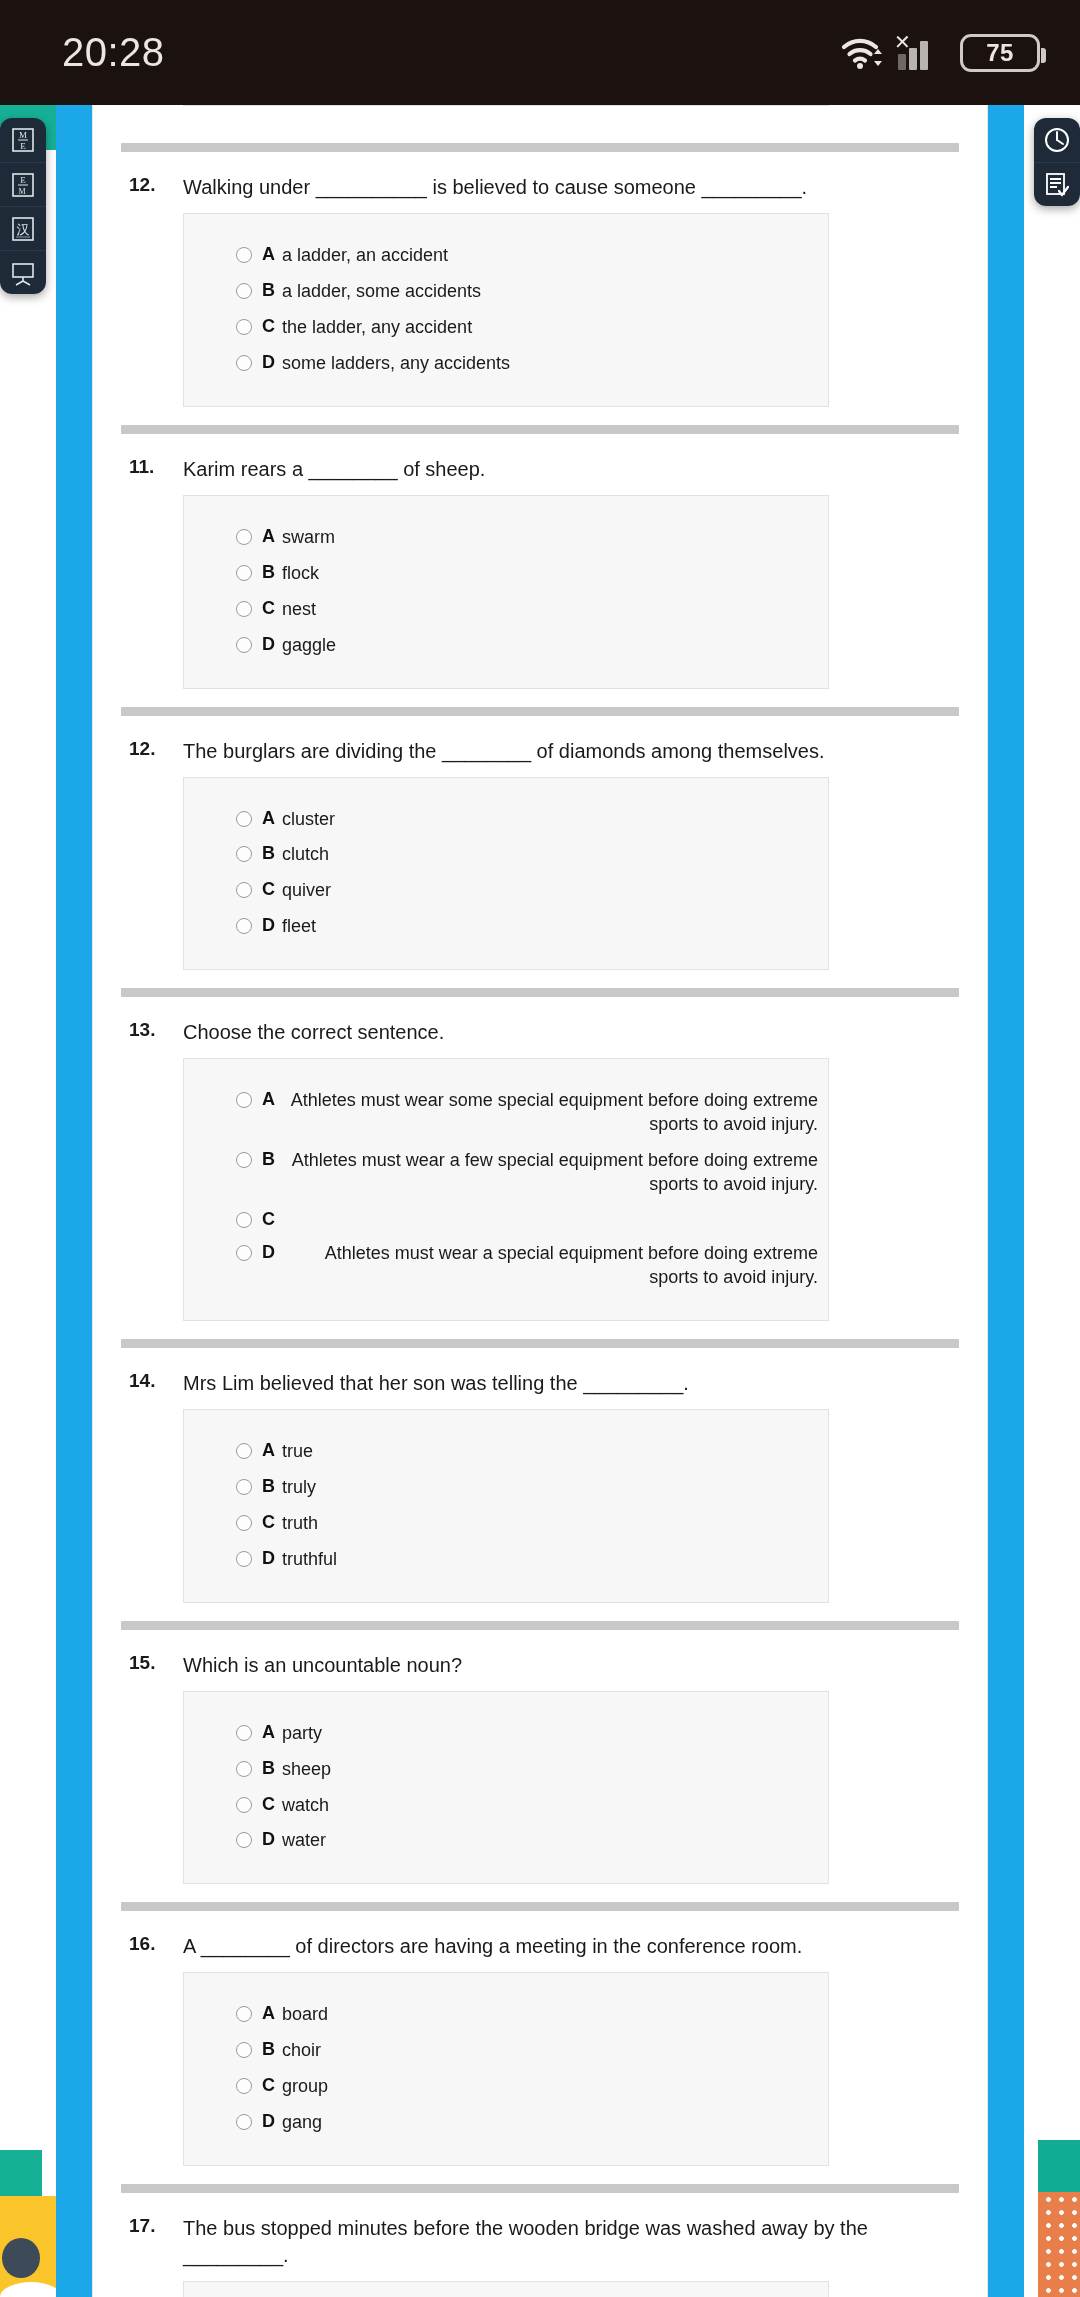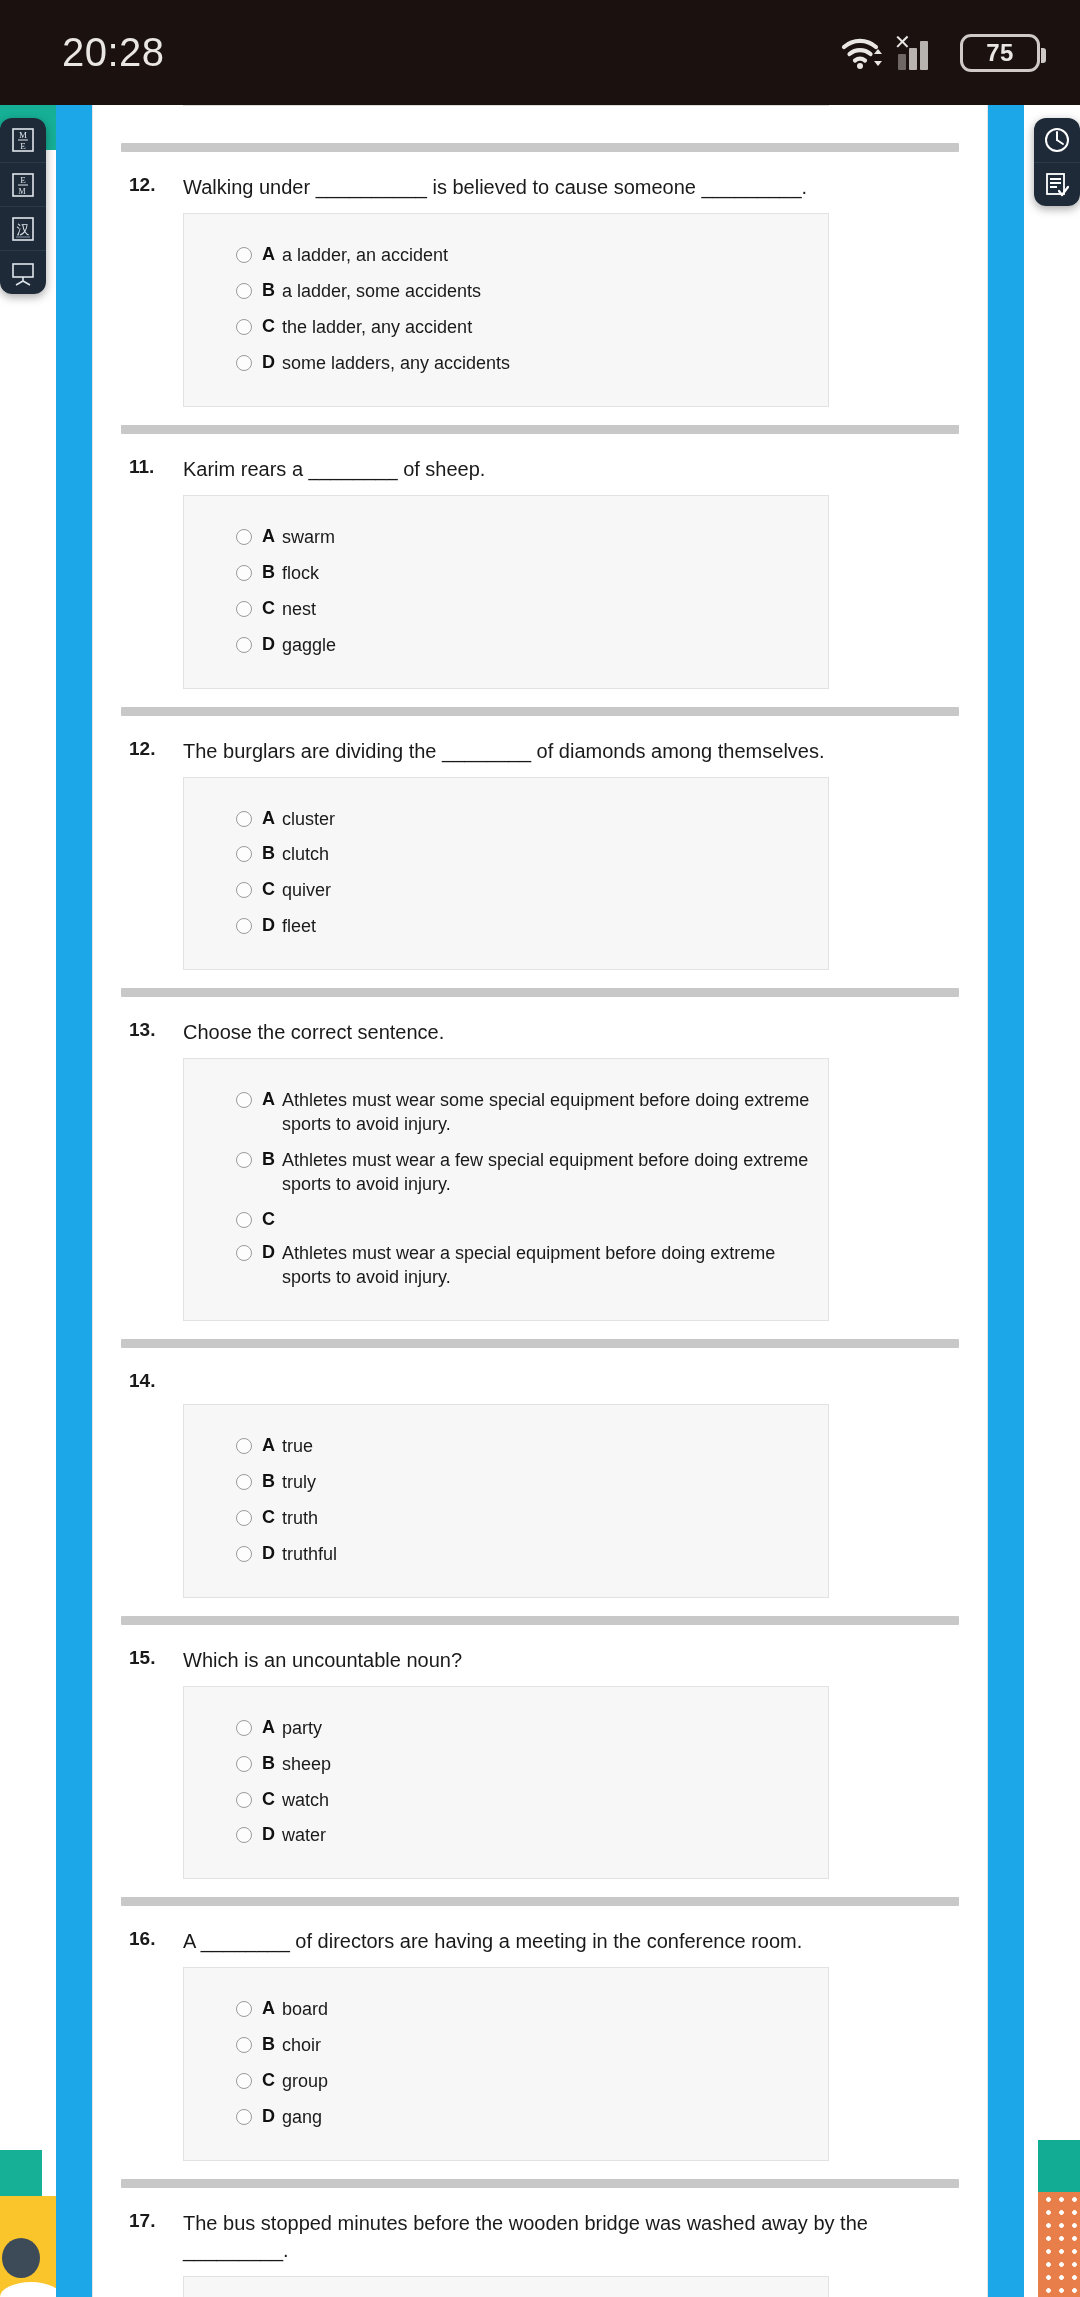--- a/index.html
+++ b/index.html
@@ -81,21 +81,21 @@
     margin-left:62px; margin-right:130px;
     background:#f7f7f7; border:1px solid #e2e2e2;
     padding:24px 10px 24px 0;
   }
   .opt-row { display:flex; align-items:flex-start; gap:0; padding:6px 0 6px 52px; }
   .radio {
     flex:0 0 16px; width:16px; height:16px; border:1.6px solid #9b9b9b;
     border-radius:50%; background:#fdfdfd; margin-top:3px;
   }
   .opt-letter { flex:0 0 26px; font-size:18px; font-weight:700; color:#111; padding-left:10px; }
-  .opt-text   { font-size:18px; color:#1a1a1a; line-height:1.33; padding-left:4px; }
+  .opt-text   { font-size:18px; color:#1a1a1a; line-height:1.33; padding-left:4px;text-align:right; }
 
   
   .stub { height:20px; }
   .stub-line { margin-left:62px; margin-right:130px; border-top:1px solid #dcdcdc; }
 </style>
 </head>
 <body>
 
 <div class="bg-decor">
   <div class="decor-left-teal"></div>
@@ -312,20 +312,21 @@
             <span class="radio"></span>
             <span class="opt-letter">D</span>
             <span class="opt-text">Athletes must wear a special equipment before doing extreme sports to avoid injury.</span>
           </div>
         </div>
         <div class="divider"></div>
       </div>
       <div class="q-block">
         <div class="q-head">
           <div class="q-num">14.</div>
+          <div class="q-text">Mrs Lim believed that her son was telling the _________.</div>
         </div>
         <div class="opt-box">
           <div class="opt-row">
             <span class="radio"></span>
             <span class="opt-letter">A</span>
             <span class="opt-text">true</span>
           </div>
           <div class="opt-row">
             <span class="radio"></span>
             <span class="opt-letter">B</span>

